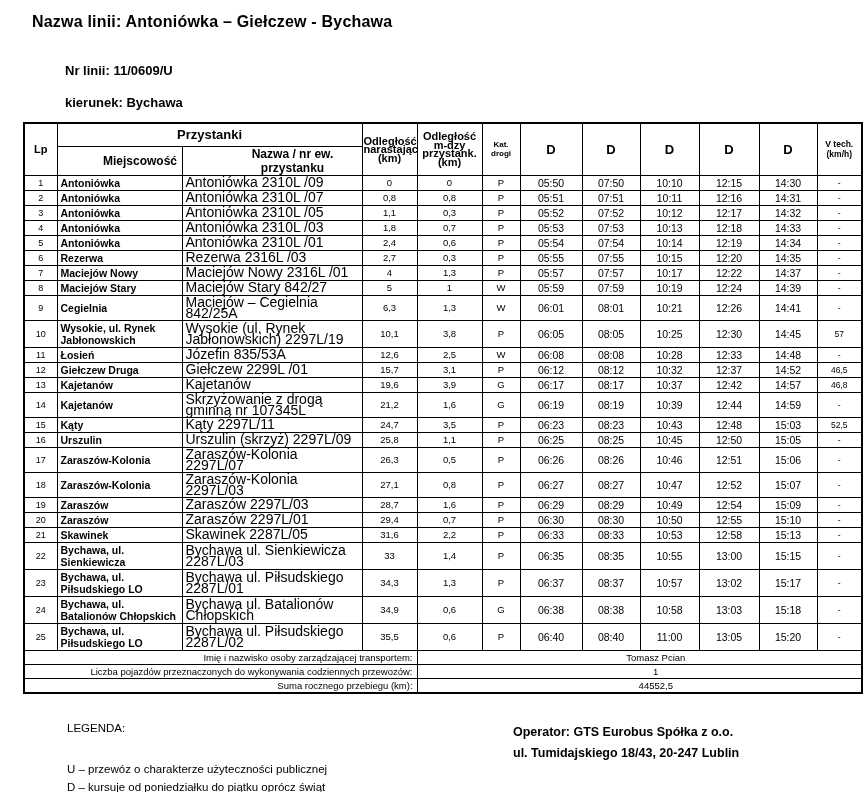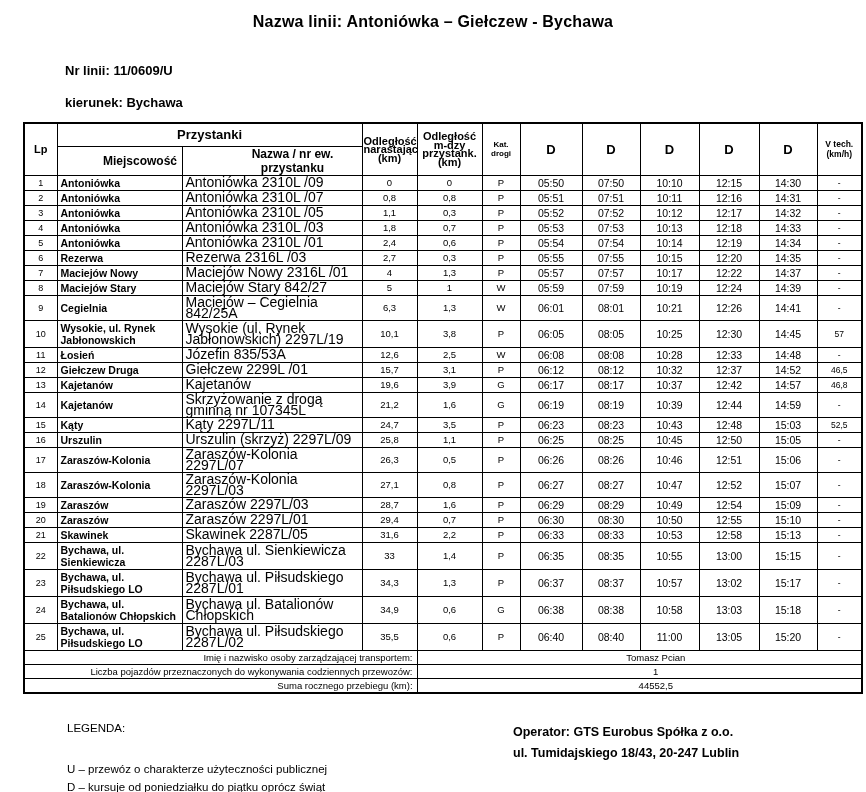--- a/index.html
+++ b/index.html
@@ -5,25 +5,25 @@
   * { margin: 0; padding: 0; box-sizing: border-box; }
   html, body { background: #ffffff; }
   body {
     width: 866px; height: 792px;
     font-family: "Liberation Sans", "DejaVu Sans", sans-serif;
     color: #000000;
     position: relative;
     overflow: hidden;
   }
   .page-title {
-    text-align: center;
     font-size: 16px;
     font-weight: bold;
     padding-top: 13px;
     letter-spacing: 0.2px;
+    margin-left: 32px;
   }
   .line-no   { font-size: 13px; font-weight: bold; margin: 32px 0 0 65px; }
   .direction { font-size: 13px; font-weight: bold; margin: 17px 0 12px 65px; }
 
   table.timetable {
     border-collapse: collapse;
     table-layout: fixed;
     width: 838px;
     margin: 9px 0 0 23px;
     border: 2px solid #000000;

